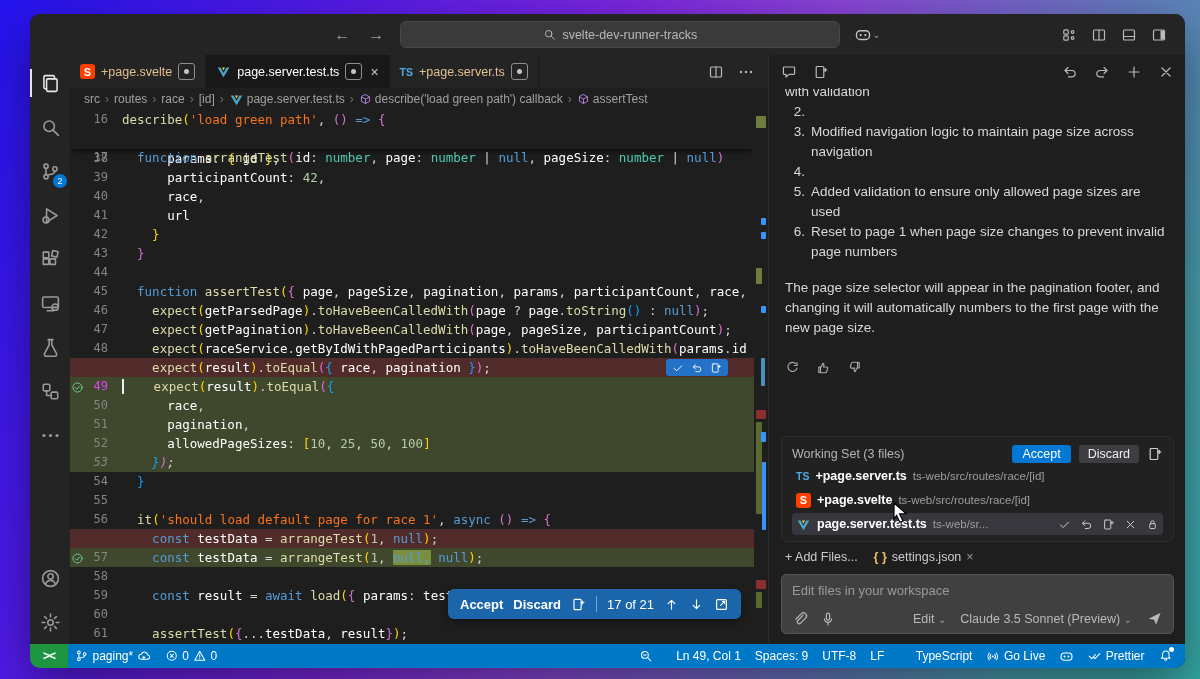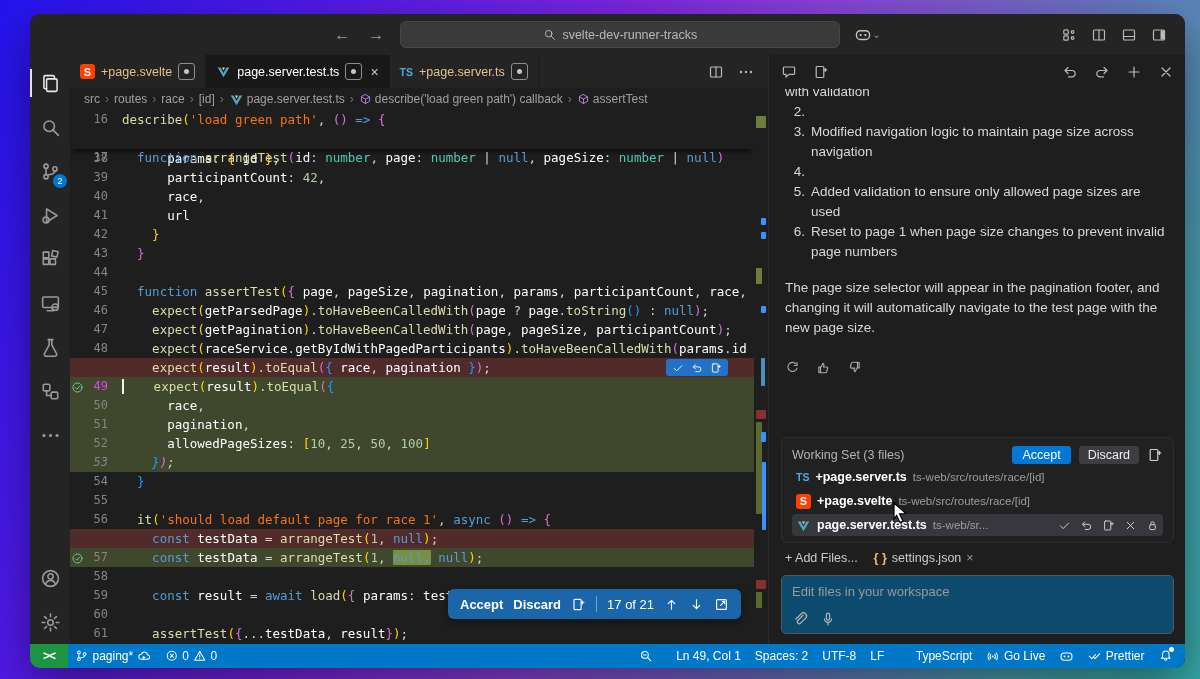--- a/index.html
+++ b/index.html
@@ -83,21 +83,21 @@
   #ws-head .btn-discard{background:#3d3d42;color:#eee;border-radius:3px;padding:2px 9px;font-size:12.5px;}
   .wsrow{display:flex;align-items:center;gap:6px;height:22px;margin-top:2px;padding:0 4px;border-radius:4px;font-size:12.5px;white-space:nowrap;overflow:hidden;position:relative;}
   .wsrow.sel{background:#37373d;}
   .wsrow .fname{color:#fff;font-weight:bold;}
   .wsrow .fpath{color:#9d9d9d;font-size:11.5px;overflow:hidden;text-overflow:ellipsis;}
   .wsrow .acts{margin-left:auto;display:flex;gap:9px;color:#d0d0d0;}
   .wsrow .acts .icn{width:13px;height:13px;}
   #addfiles{flex:none;display:flex;align-items:center;gap:8px;padding:8px 16px 2px 16px;font-size:12.5px;color:#cccccc;}
   #addfiles .chip{display:flex;align-items:center;gap:5px;}
   #addfiles .braces{color:#e8c064;font-weight:bold;}
-  #inputbox{flex:none;margin:8px 12px 10px 12px;background:#0c4a6e;border:1px solid #55555a;border-radius:5px;padding:8px 10px 6px 10px;}
+  #inputbox{flex:none;margin:8px 12px 10px 12px;background:#404040;border:1px solid #55555a;border-radius:5px;padding:8px 10px 6px 10px;}
   #inputbox .ph{color:#9a9a9a;font-size:13px;}
   #input-row{display:flex;align-items:center;gap:12px;margin-top:12px;color:#b9b9b9;font-size:12.5px;}
   #input-row .right{margin-left:auto;display:flex;align-items:center;gap:14px;}
   .chev{font-size:10px;color:#9a9a9a;}
   
   #statusbar{position:absolute;left:0;right:0;bottom:0;height:24px;background:#0078c8;color:#fff;display:flex;align-items:center;font-size:12px;}
   #remote{width:38px;height:24px;background:#1d9440;display:flex;align-items:center;justify-content:center;font-weight:bold;letter-spacing:-1px;font-size:12px;}
   .sbitem{display:flex;align-items:center;gap:4px;padding:0 7px;height:24px;}
   .sbitem .icn{width:13.5px;height:13.5px;}
   #sb-right{margin-left:auto;display:flex;align-items:center;padding-right:6px;}
@@ -495,21 +495,21 @@
           </div>
           <div class="oli">
             <span class="onum">5.</span>
             <span>Added validation to ensure only allowed page sizes are used</span>
           </div>
           <div class="oli">
             <span class="onum">6.</span>
             <span>Reset to page 1 when page size changes to prevent invalid page numbers</span>
           </div>
         </div>
-      <div id="chat-para">The page size selector will appear in the pagination footer, and changing it will automatically navigate to the test page with the new page size.</div>
+      <div id="chat-para">The page size selector will appear in the pagination footer, and changing it will automatically numbers to the first page with the new page size.</div>
       <div id="feedback">
         <span class="icn">
             <svg viewBox="0 0 16 16" fill="none" stroke="currentColor" stroke-width="1.2" stroke-linecap="round" stroke-linejoin="round">
               <path d="M12.8 8.6A4.9 4.9 0 1 1 11.6 4"></path>
               <path d="M12.9 2.8v3h-3"></path>
             </svg>
           </span>
         <span class="icn">
             <svg viewBox="0 0 16 16" fill="none" stroke="currentColor" stroke-width="1.2" stroke-linecap="round" stroke-linejoin="round">
               <path d="M3 7.6h1.8v5.6H3zM4.8 12.8V8.2l2.6-4.6c.8.2 1.2 1 1 1.8L7.9 7.4h3.4c.8 0 1.3.7 1.1 1.4l-1 3.6c-.2.7-.8 1.2-1.5 1.2H4.8z"></path>
@@ -604,20 +604,29 @@
             <svg viewBox="0 0 16 16" fill="none" stroke="currentColor" stroke-width="1.2" stroke-linecap="round" stroke-linejoin="round">
               <path d="M11.2 4.2l-5.3 5.3a1.9 1.9 0 0 0 2.7 2.7l5-5a3.1 3.1 0 0 0-4.4-4.4L4 8"></path>
             </svg>
           </span>
         <span class="icn">
             <svg viewBox="0 0 16 16" fill="none" stroke="currentColor" stroke-width="1.2" stroke-linecap="round" stroke-linejoin="round">
               <rect x="6.4" y="2.2" width="3.2" height="7" rx="1.6"></rect>
               <path d="M4.4 7.8a3.6 3.6 0 0 0 7.2 0M8 11.4V14"></path>
             </svg>
           </span>
+        <div class="right">
+          <span><span>Edit</span> <span class="chev">⌄</span></span>
+          <span><span>Claude 3.5 Sonnet (Preview)</span> <span class="chev">⌄</span></span>
+          <span class="icn" style="width:17px;height:17px;">
+              <svg viewBox="0 0 16 16" fill="none" stroke="currentColor" stroke-width="1.2" stroke-linecap="round" stroke-linejoin="round">
+                <path d="M2.5 8.3L13.7 2.6 9.5 13.8 7.6 9.2z" fill="currentColor" stroke="none"></path>
+              </svg>
+            </span>
+        </div>
       </div>
     </div>
   </div>
 
   <div id="statusbar">
     <div id="remote">&gt;&lt;</div>
     <div class="sbitem">
       <span class="icn">
           <svg viewBox="0 0 16 16" fill="none" stroke="currentColor" stroke-width="1.2" stroke-linecap="round" stroke-linejoin="round">
             <circle cx="4.6" cy="4" r="1.6"></circle>
@@ -656,21 +665,21 @@
             <svg viewBox="0 0 16 16" fill="none" stroke="currentColor" stroke-width="1.2" stroke-linecap="round" stroke-linejoin="round">
               <circle cx="7" cy="7" r="4"></circle>
               <path d="M10 10l4 4M5.4 7h3.2"></path>
             </svg>
           </span>
       </div>
       <div class="sbitem">
           <span>Ln 49, Col 1</span>
         </div>
       <div class="sbitem">
-          <span>Spaces: 2</span>
+          <span>Spaces: 9</span>
         </div>
       <div class="sbitem">
           <span>UTF-8</span>
         </div>
       <div class="sbitem">
           <span>LF</span>
         </div>
       <div class="sbitem">
         <span class="icn"></span>
         <span>TypeScript</span>

